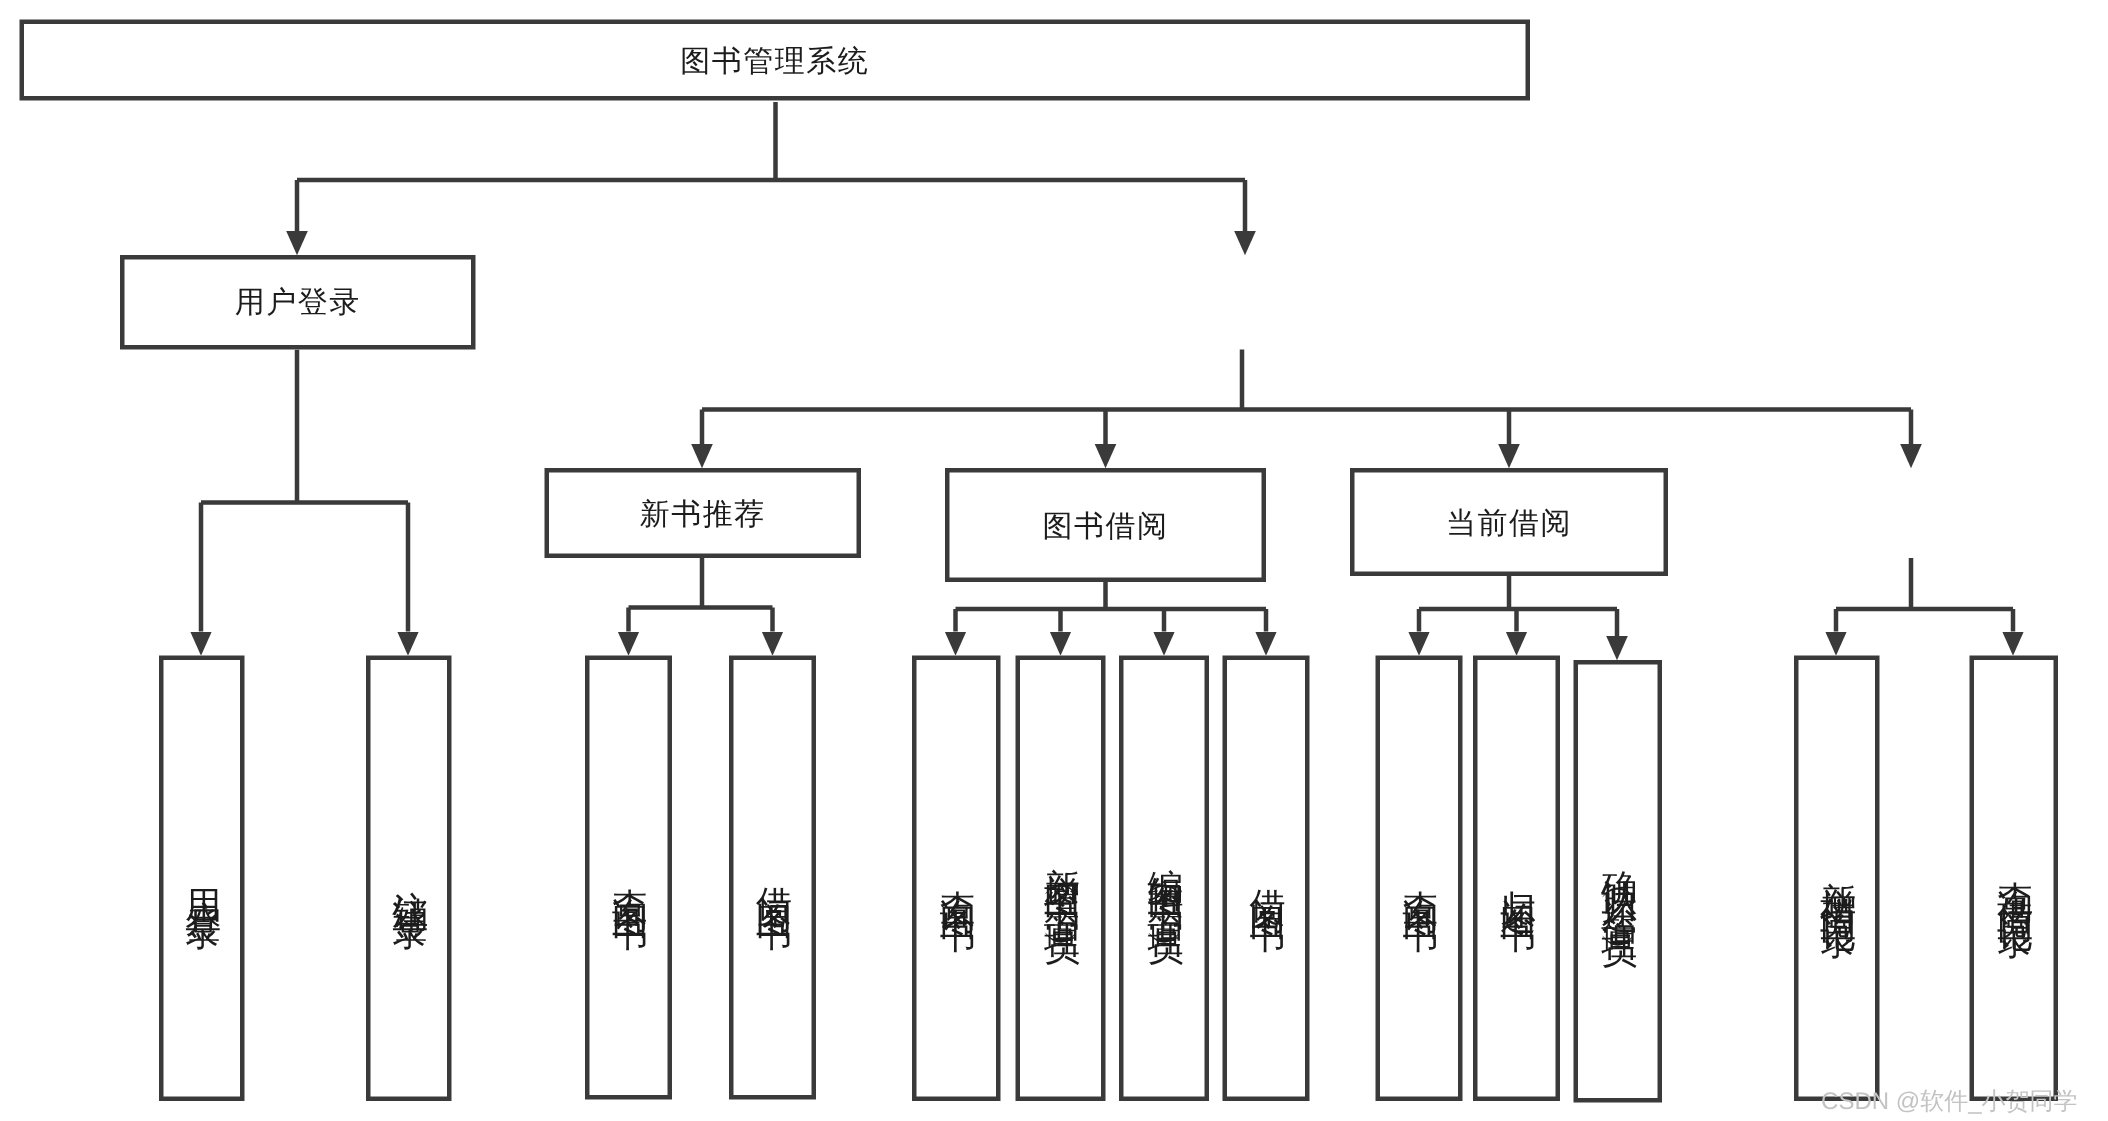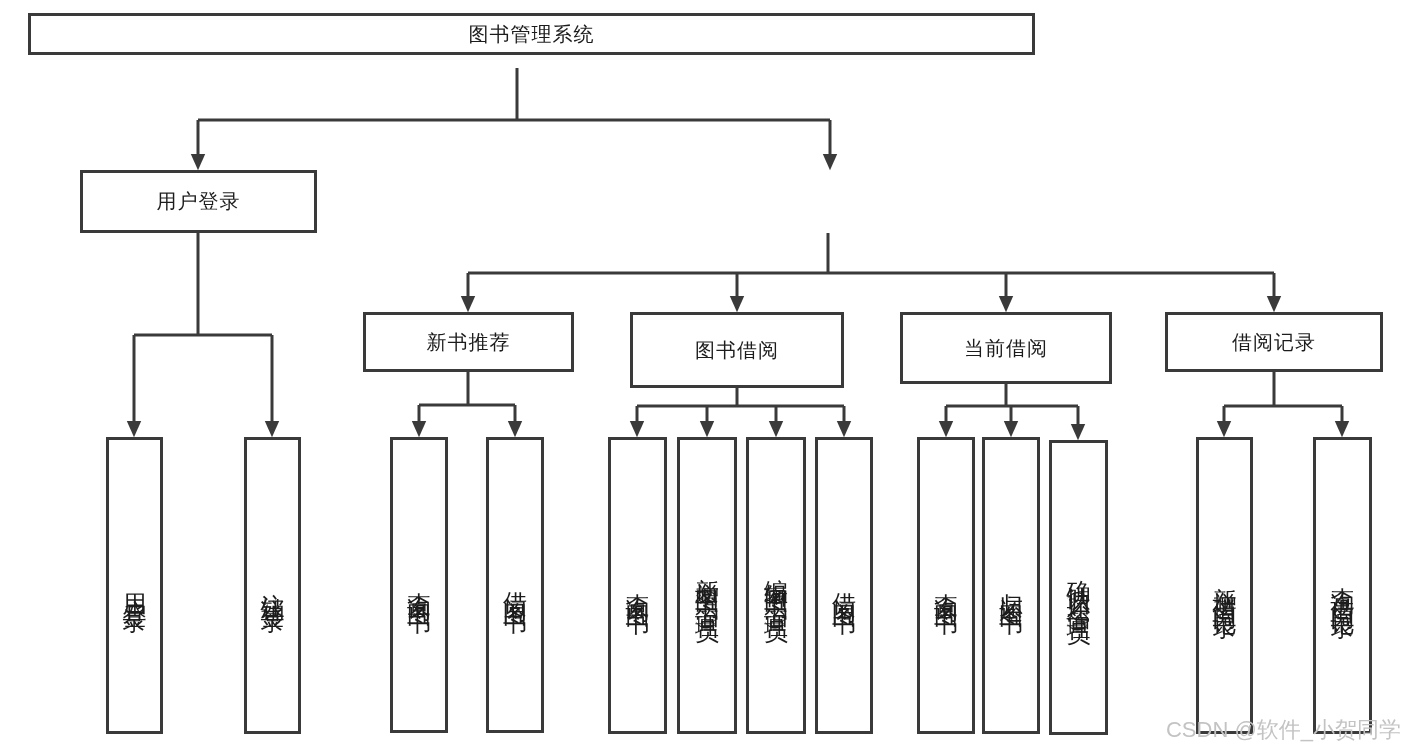--- a/index.html
+++ b/index.html
@@ -45,23 +45,23 @@
   }
   .v-node{
     writing-mode:vertical-rl;
     text-orientation:mixed;
     font-size:24px;
     letter-spacing:6px;
     line-height:1.0;
   }
   .watermark{
     position:absolute;
-    right:4px;
+    right:20px;
     bottom:2px;
-    font-size:22px;
+    font-size:16px;
     color:var(--watermark);
     white-space:nowrap;
   }
 </style>
 </head>
 <body>
 
 <div class="stage">
 
   <svg class="connectors" width="1405" height="747" viewBox="0 0 1405 747" aria-hidden="true">
@@ -98,28 +98,27 @@
     <path d="M1006,372 V406 M946,406 H1078"></path>
     <path d="M946,406 V421" marker-end="url(#arrow)"></path>
     <path d="M1011,406 V421" marker-end="url(#arrow)"></path>
     <path d="M1078,406 V424" marker-end="url(#arrow)"></path>
 
     <path d="M1274,372 V406 M1224,406 H1342"></path>
     <path d="M1224,406 V421" marker-end="url(#arrow)"></path>
     <path d="M1342,406 V421" marker-end="url(#arrow)"></path>
   </svg>
 
-  <div class="node h-node" style="left:28px;top:13px;width:1007px;height:42px">图书管理系统</div>
+  <div class="node h-node" style="left:13px;top:13px;width:1007px;height:54px">图书管理系统</div>
 
   <div class="node h-node" style="left:80px;top:170px;width:237px;height:63px">用户登录</div>
 
   <div class="node h-node" style="left:363px;top:312px;width:211px;height:60px">新书推荐</div>
   <div class="node h-node" style="left:630px;top:312px;width:214px;height:76px">图书借阅</div>
   <div class="node h-node" style="left:900px;top:312px;width:212px;height:72px">当前借阅</div>
-  <div class="node h-node" style="left:1165px;top:312px;width:218px;height:60px">借阅记录</div>
 
   <div class="node v-node" style="left:106px;top:437px;width:57px;height:297px">用户登录</div>
   <div class="node v-node" style="left:244px;top:437px;width:57px;height:297px">注销登录</div>
 
   <div class="node v-node" style="left:390px;top:437px;width:58px;height:296px">查询图书</div>
   <div class="node v-node" style="left:486px;top:437px;width:58px;height:296px">借阅图书</div>
 
   <div class="node v-node" style="left:608px;top:437px;width:59px;height:297px">查询图书</div>
   <div class="node v-node" style="left:677px;top:437px;width:60px;height:297px">新增图书（管理员）</div>
   <div class="node v-node" style="left:746px;top:437px;width:60px;height:297px">编辑图书（管理员）</div>

